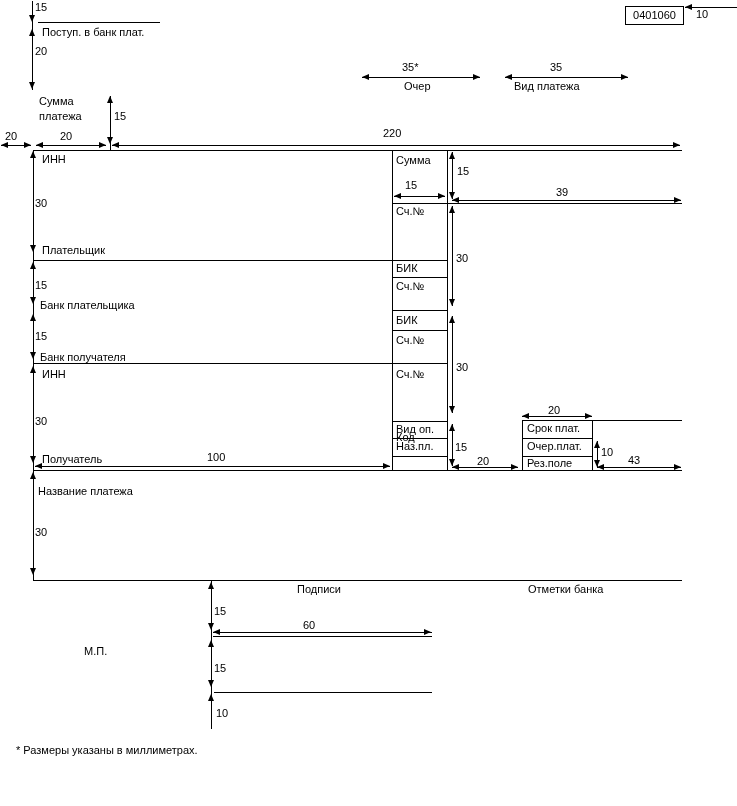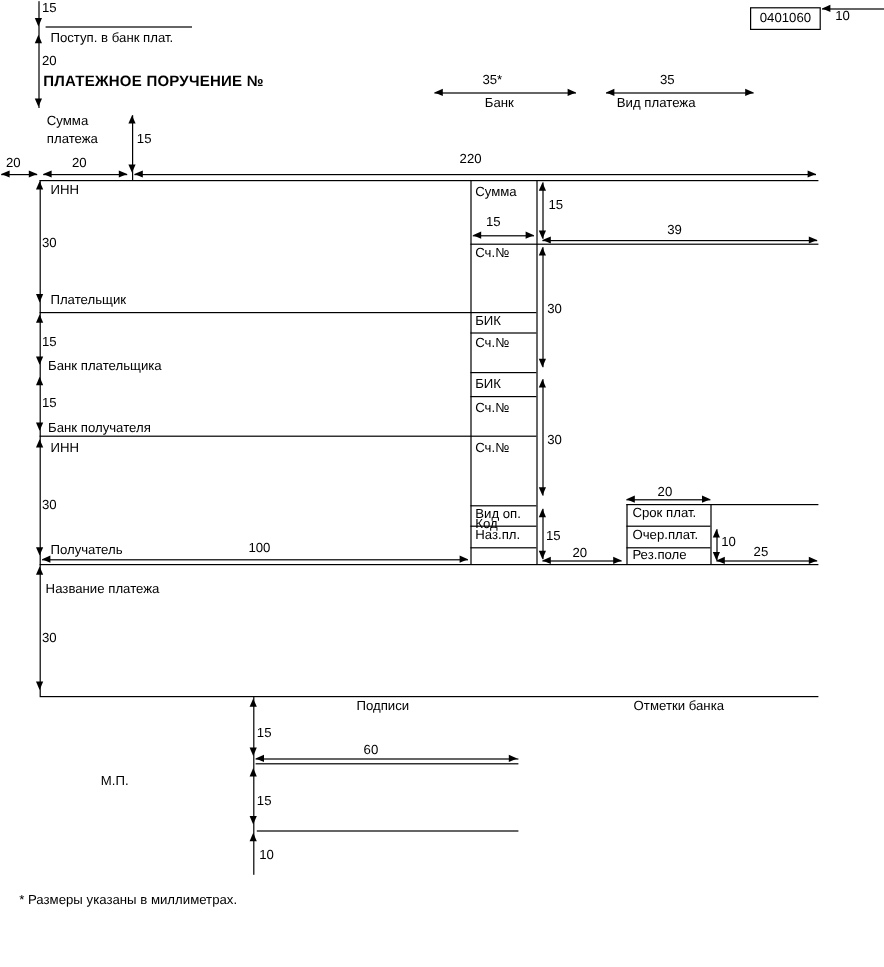--- a/index.html
+++ b/index.html
@@ -22,32 +22,31 @@
 <div id="c">
 
   <span class="t" style="left:35px;top:1px">15</span>
   <i class="vl" style="left:32px;top:1px;height:89px"></i>
   <i class="ah d" style="left:29px;top:15px"></i>
   <i class="hl" style="left:38px;top:22px;width:122px"></i>
   <i class="ah u" style="left:29px;top:29px"></i>
   <span class="t" style="left:42px;top:26px">Поступ. в банк плат.</span>
   <span class="t" style="left:35px;top:45px">20</span>
   <i class="ah d" style="left:29px;top:82px"></i>
-  <span class="t b" style="left:36px;top:62px">ПЛАТЕЖНОЕ ПОРУЧЕНИЕ №</span>
 
   <div class="box" style="left:625px;top:6px;width:57px;height:17px;line-height:17px">0401060</div>
   <i class="hl" style="left:685px;top:7px;width:52px"></i>
   <i class="ah l" style="left:685px;top:4px"></i>
   <span class="t" style="left:696px;top:8px">10</span>
 
   <span class="t" style="left:402px;top:61px">35*</span>
   <i class="hl" style="left:362px;top:77px;width:118px"></i>
   <i class="ah l" style="left:362px;top:74px"></i>
   <i class="ah r" style="left:473px;top:74px"></i>
-  <span class="t" style="left:404px;top:80px">Банк</span>
+  <span class="t" style="left:404px;top:80px">Очер</span>
   <span class="t" style="left:550px;top:61px">35</span>
   <i class="hl" style="left:505px;top:77px;width:123px"></i>
   <i class="ah l" style="left:505px;top:74px"></i>
   <i class="ah r" style="left:621px;top:74px"></i>
   <span class="t" style="left:514px;top:80px">Вид платежа</span>
 
   <span class="t" style="left:39px;top:95px">Сумма</span>
   <span class="t" style="left:39px;top:110px">платежа</span>
   <i class="vl" style="left:110px;top:96px;height:54px"></i>
   <i class="ah u" style="left:107px;top:96px"></i>
@@ -156,21 +155,21 @@
   <i class="ah l" style="left:35px;top:463px"></i>
   <i class="ah r" style="left:383px;top:463px"></i>
   <i class="hl" style="left:392px;top:456px;width:55px"></i>
   <i class="hl" style="left:522px;top:456px;width:70px"></i>
   <span class="t" style="left:396px;top:431px">Код</span>
   <span class="t" style="left:527px;top:457px">Рез.поле</span>
   <span class="t" style="left:477px;top:455px">20</span>
   <i class="hl" style="left:452px;top:467px;width:66px"></i>
   <i class="ah l" style="left:452px;top:464px"></i>
   <i class="ah r" style="left:511px;top:464px"></i>
-  <span class="t" style="left:628px;top:454px">25</span>
+  <span class="t" style="left:628px;top:454px">43</span>
   <i class="hl" style="left:597px;top:467px;width:84px"></i>
   <i class="ah l" style="left:597px;top:464px"></i>
   <i class="ah r" style="left:674px;top:464px"></i>
   <i class="hl" style="left:33px;top:470px;width:649px"></i>
 
   <span class="t" style="left:38px;top:485px">Название платежа</span>
   <i class="ah u" style="left:30px;top:472px"></i>
   <span class="t" style="left:35px;top:526px">30</span>
   <i class="ah d" style="left:30px;top:568px"></i>
   <i class="hl" style="left:33px;top:580px;width:649px"></i>

